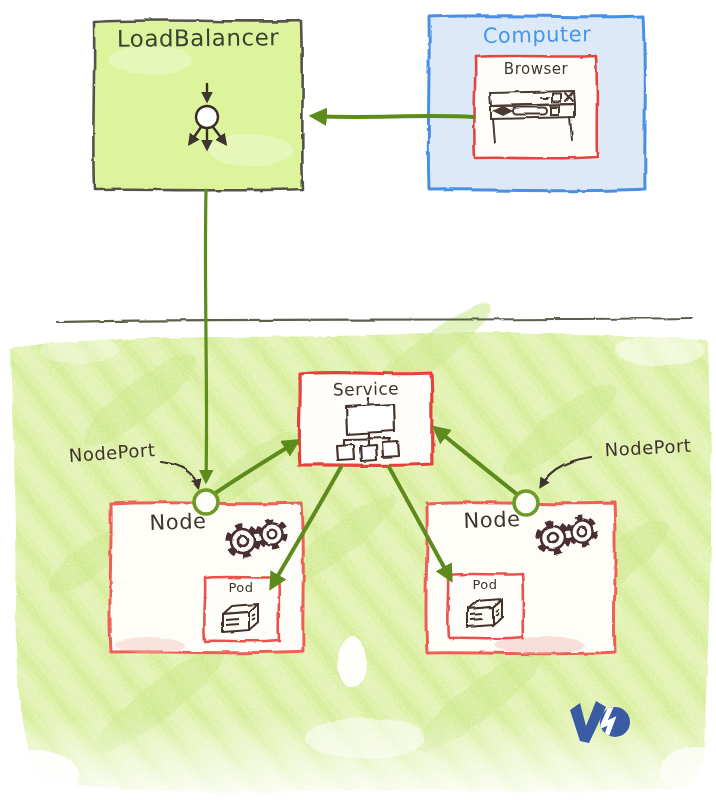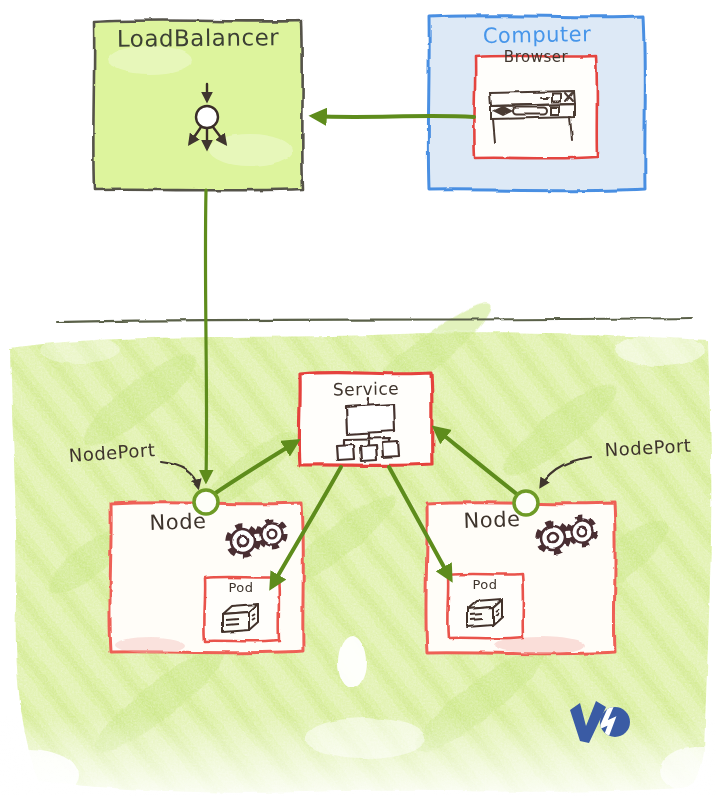--- a/index.html
+++ b/index.html
@@ -3,21 +3,21 @@
 <meta charset="utf-8">
 <style>
   html,body{margin:0;padding:0;background:#ffffff;}
   #stage{position:relative;width:716px;height:800px;background:#ffffff;overflow:hidden;
          font-family:"DejaVu Sans",sans-serif;}
   svg{position:absolute;left:0;top:0;}
   .lbl{position:absolute;color:#3e342c;text-align:center;letter-spacing:0.5px;
        font-family:"DejaVu Sans",sans-serif;white-space:nowrap;}
   .lbl-loadbalancer{left:92px;top:25px;width:212px;font-size:23px;transform:rotate(-0.6deg);color:#3c4034;}
   .lbl-computer{left:428px;top:23px;width:218px;font-size:21px;color:#4796ea;transform:rotate(-1deg);}
-  .lbl-browser{left:476px;top:48px;width:120px;font-size:15px;color:#41362e;}
+  .lbl-browser{left:476px;top:60px;width:120px;font-size:15px;color:#41362e;}
   .lbl-service{left:300px;top:379px;width:132px;font-size:17px;color:#41362e;transform:rotate(-1deg);}
   .lbl-node-left{left:138px;top:510px;width:80px;font-size:21px;transform:rotate(-2deg);}
   .lbl-node-right{left:452px;top:508px;width:80px;font-size:21px;transform:rotate(-2deg);}
   .lbl-pod-left{left:206px;top:580px;width:70px;font-size:13px;}
   .lbl-pod-right{left:450px;top:577px;width:70px;font-size:13px;}
   .lbl-nodeport-left{left:52px;top:442px;width:120px;font-size:18px;transform:rotate(-4deg);}
   .lbl-nodeport-right{left:592px;top:437px;width:112px;font-size:18px;transform:rotate(-3deg);}
 </style>
 </head>
 <body>

